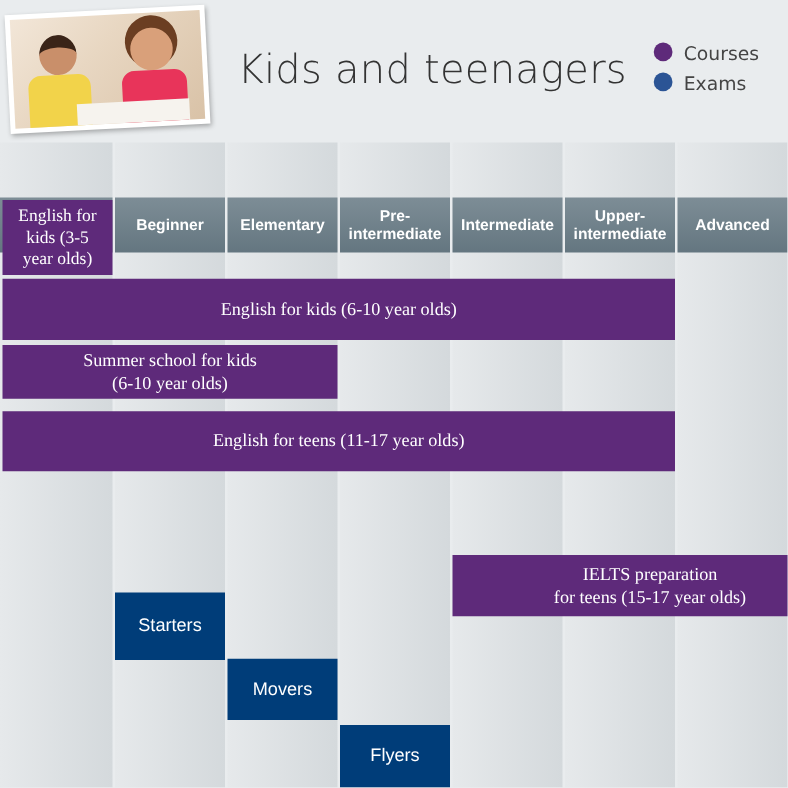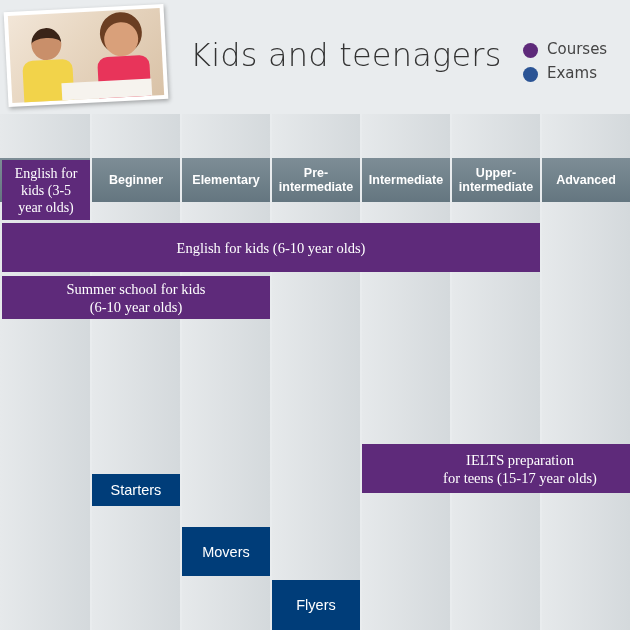--- a/index.html
+++ b/index.html
@@ -9,21 +9,21 @@
   .photo-inner { width: 100%; height: 100%; background: linear-gradient(135deg, #f2e6d8 0%, #e8d7c2 40%, #d9c2a7 100%); position: relative; overflow: hidden; }
   .kid1 { position: absolute; left: 12px; top: 14px; width: 50px; height: 75px; }
   .kid1 .head { position: absolute; left: 10px; top: 0; width: 30px; height: 32px; border-radius: 50%; background: #c98f6a; border-top: 10px solid #3a2418; }
   .kid1 .body { position: absolute; left: 0; top: 32px; width: 50px; height: 45px; background: #f2d34a; border-radius: 10px 10px 0 0; }
   .kid2 { position: absolute; left: 85px; top: 12px; width: 55px; height: 75px; }
   .kid2 .head { position: absolute; left: 10px; top: 0; width: 34px; height: 34px; border-radius: 50%; background: #d9a07a; box-shadow: 0 -6px 0 4px #6b3e22; }
   .kid2 .body { position: absolute; left: 2px; top: 34px; width: 52px; height: 45px; background: #e8345a; border-radius: 10px 10px 0 0; }
   .paper { position: absolute; left: 50px; top: 70px; width: 90px; height: 20px; background: #f6f3ee; }
   .title { position: absolute; left: 190px; top: 36px; font-size: 32px; color: #333; font-family: "DejaVu Sans", sans-serif; font-weight: 300; letter-spacing: 0.2px; }
   .legend { position: absolute; left: 523px; top: 34px; }
-  .legend-item { display: flex; align-items: flex-end; height: 24px; font-size: 15px; color: #444; font-family: "DejaVu Sans", sans-serif; }
+  .legend-item { display: flex; align-items: flex-start; height: 24px; font-size: 15px; color: #444; font-family: "DejaVu Sans", sans-serif; }
   .dot { width: 15px; height: 15px; border-radius: 50%; margin-right: 9px; }
   .grid { position: absolute; left: 0; top: 114px; width: 630px; height: 516px; }
   .col { position: absolute; top: 0; height: 516px; background: linear-gradient(90deg, #e6e9eb 0%, #d4d9dc 100%); }
   .col-head { position: absolute; top: 0; left: 0; right: 0; height: 44px; background: linear-gradient(180deg, #7d8d96 0%, #647680 100%); color: #fff; font-weight: bold; font-size: 12.5px; display: flex; align-items: center; justify-content: center; text-align: center; line-height: 14px; margin-top: 44px; }
   .bar { position: absolute; color: #fff; font-size: 14.5px; display: flex; align-items: center; justify-content: center; text-align: center; line-height: 18px; white-space: pre-line; }
   .course { background: #5e2a7a; font-family: Liberation Serif, serif; }
   .exam { background: #003d79; }
 </style>
 </head>
 <body>
@@ -79,18 +79,19 @@
   <div class="col" style="left:542px;width:88px">
     <div class="col-head">Advanced</div>
   </div>
 
   <div class="bar course" style="left:2px;top:46px;width:88px;height:60px;font-size:14px;line-height:17px">English for
 kids (3-5
 year olds)</div>
   <div class="bar course" style="left:2px;top:109px;width:538px;height:49px">English for kids (6-10 year olds)</div>
   <div class="bar course" style="left:2px;top:162px;width:268px;height:43px">Summer school for kids
 (6-10 year olds)</div>
+  <div class="bar course" style="left:2px;top:215px;width:538px;height:48px">English for teens (11-17 year olds)</div>
   <div class="bar course" style="left:362px;top:330px;width:316px;height:49px">IELTS preparation
 for teens (15-17 year olds)</div>
-  <div class="bar exam" style="left:92px;top:360px;width:88px;height:32px">Starters</div>
+  <div class="bar exam" style="left:92px;top:360px;width:88px;height:54px">Starters</div>
   <div class="bar exam" style="left:182px;top:413px;width:88px;height:49px">Movers</div>
   <div class="bar exam" style="left:272px;top:466px;width:88px;height:50px">Flyers</div>
 </div>
 
 </body></html>

